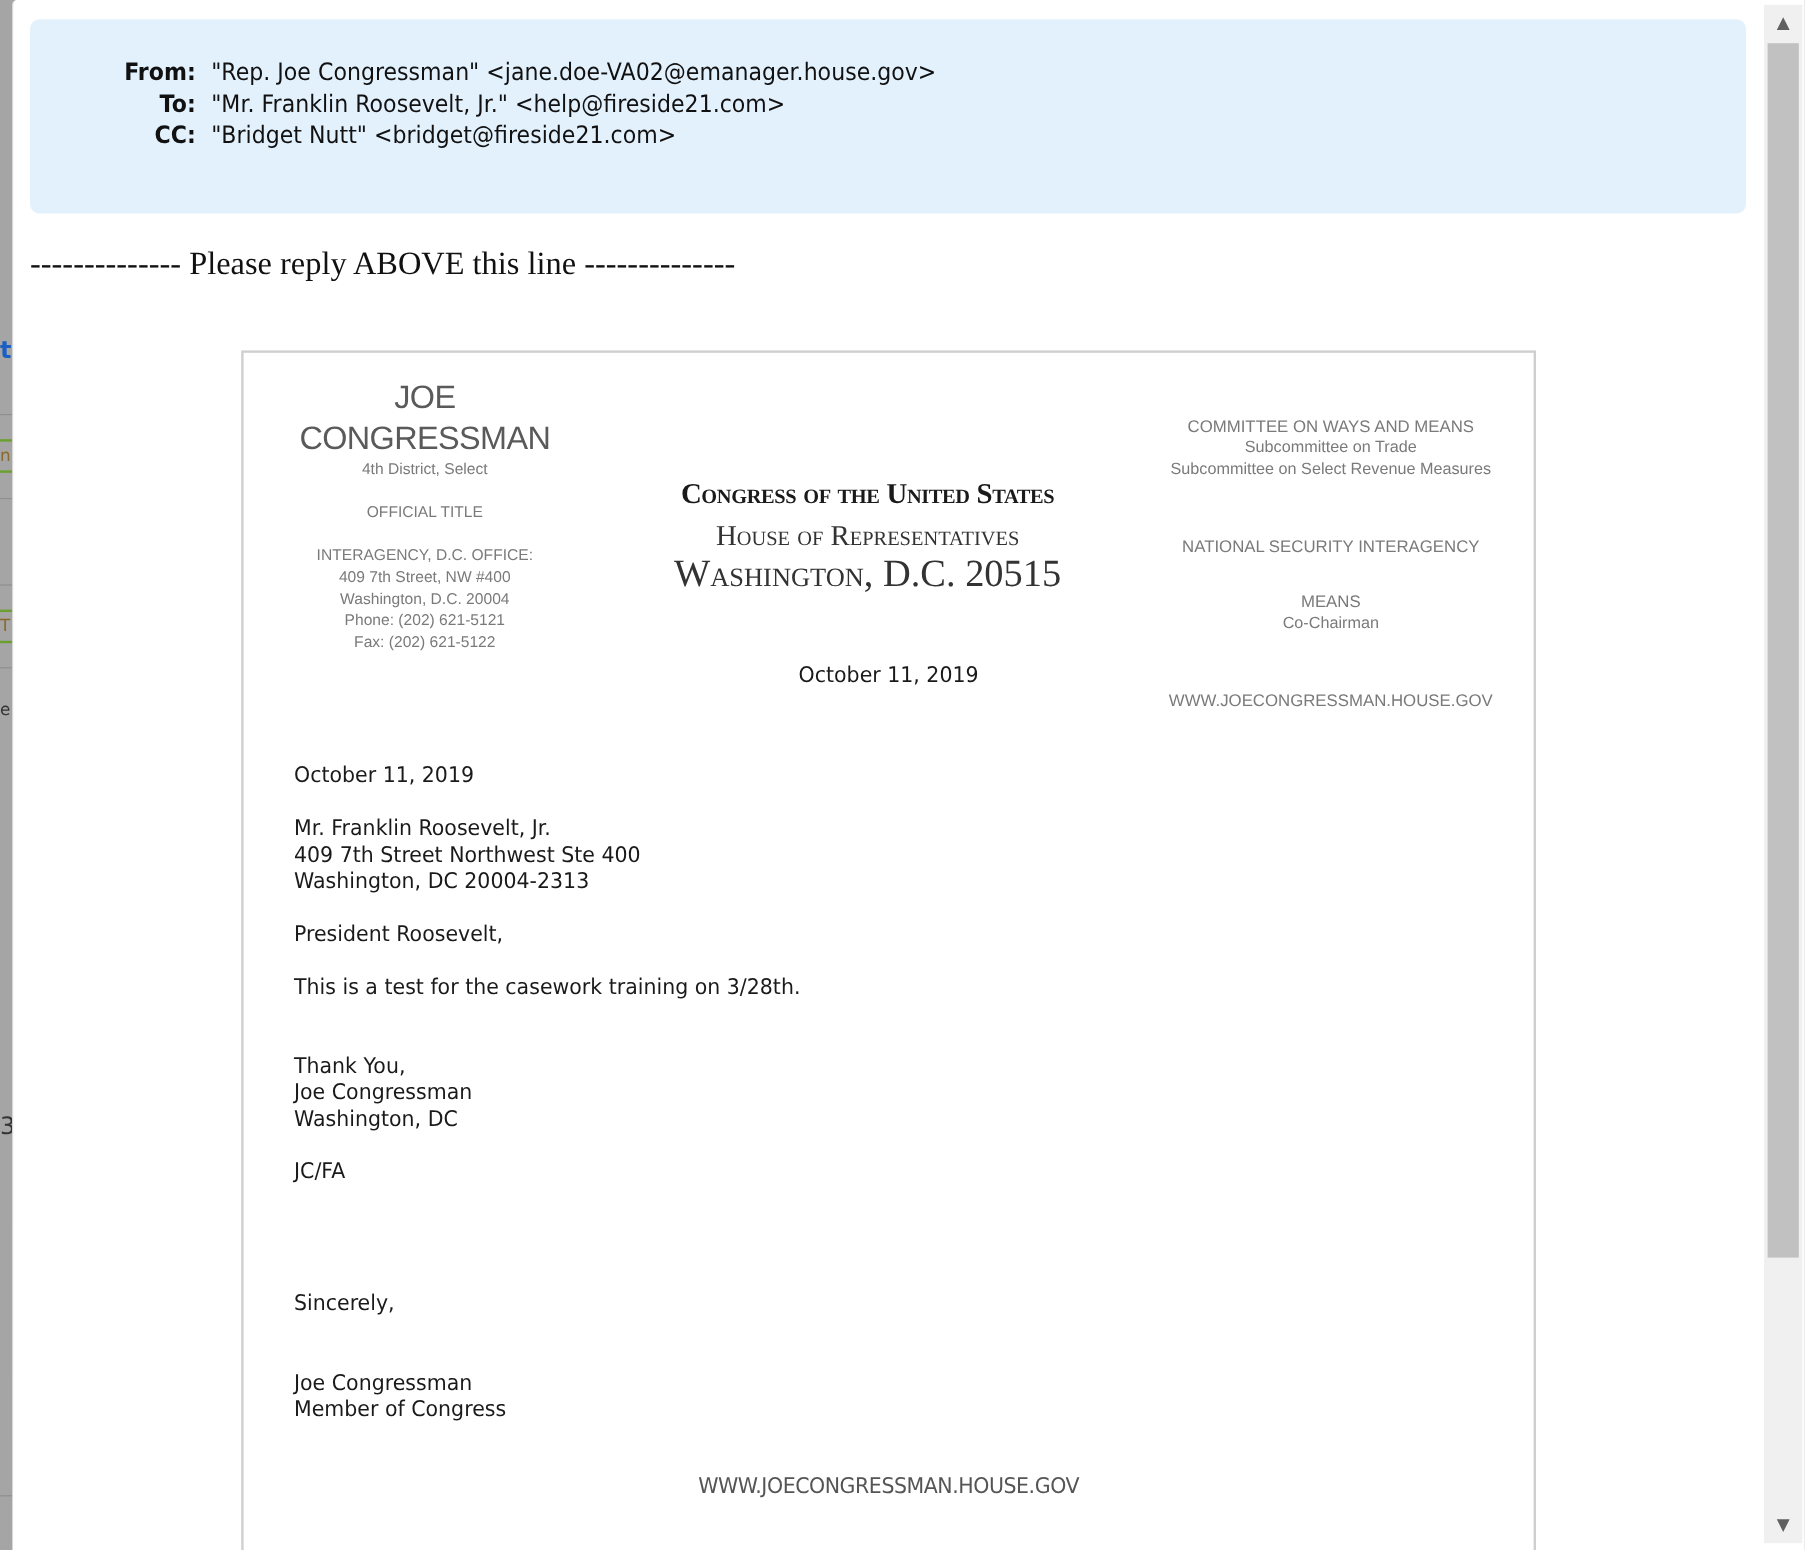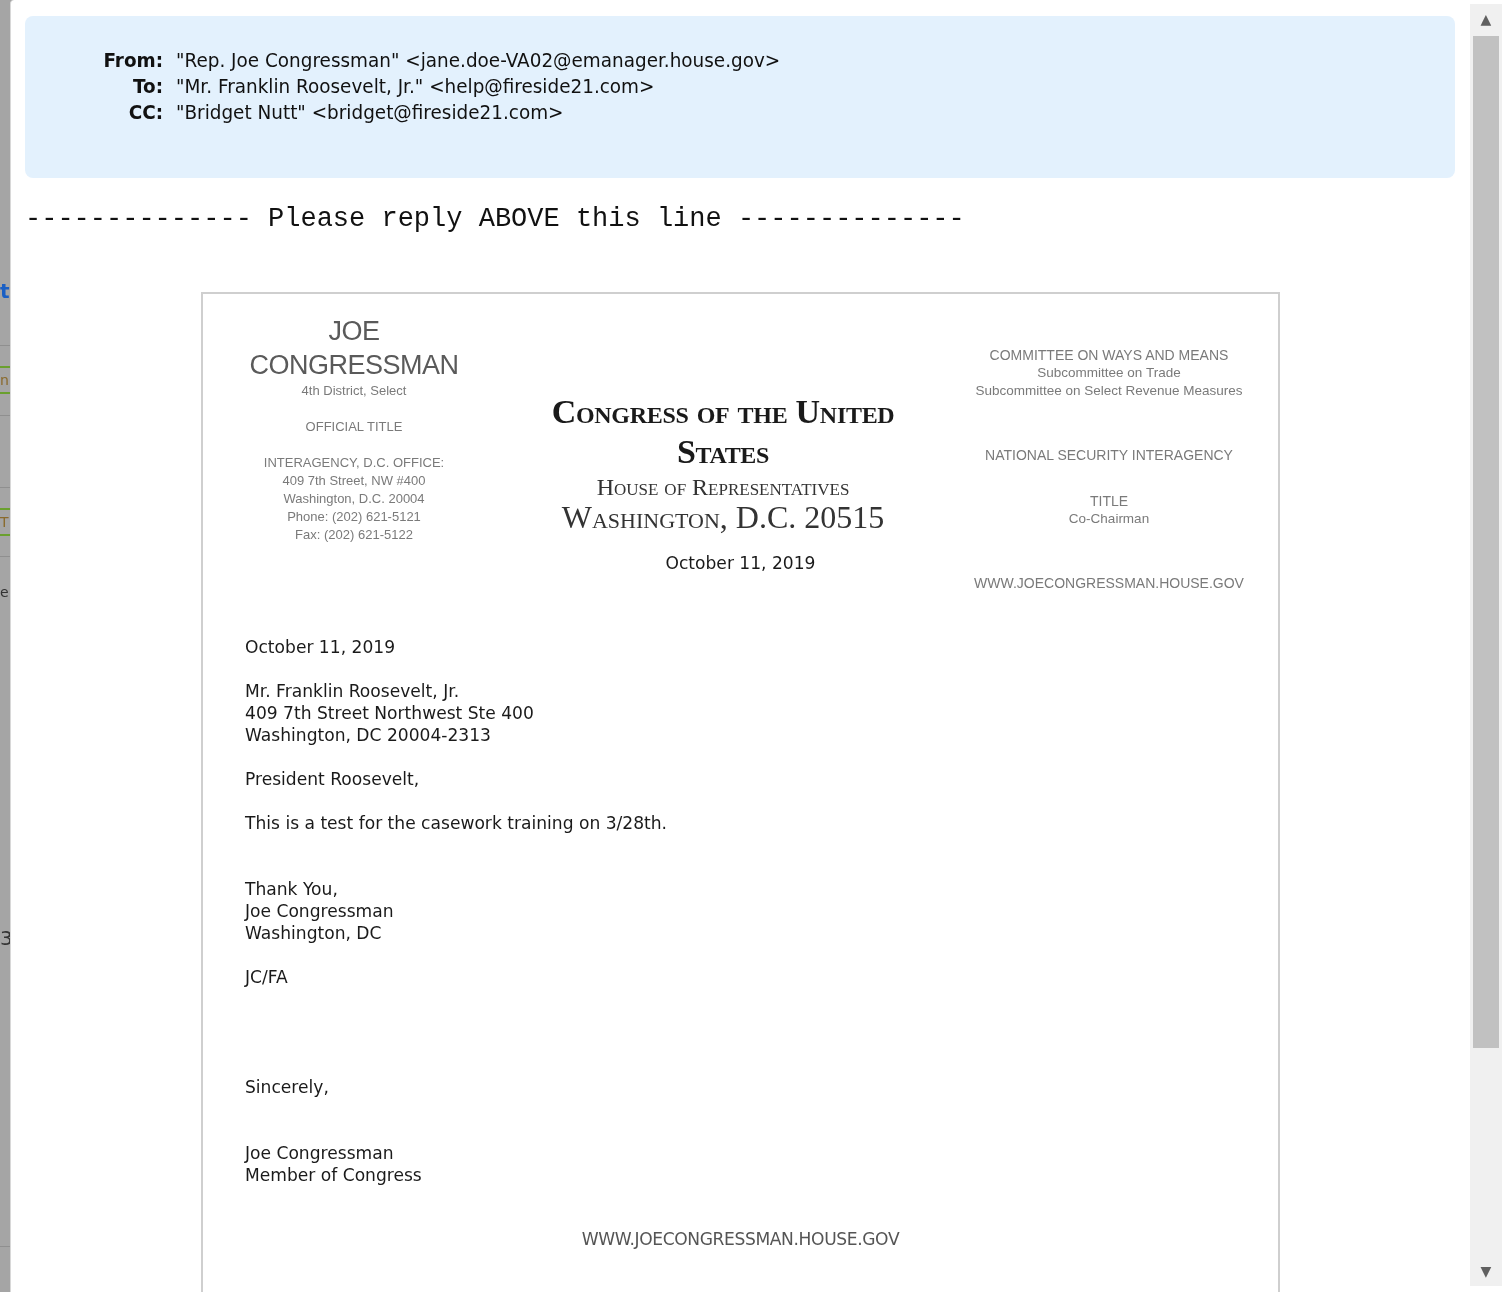--- a/index.html
+++ b/index.html
@@ -46,21 +46,21 @@
     font-size: 20px; color: #111;
   }
   .hdr-label {
     width: 151px; text-align: right; font-weight: bold; padding-right: 14px;
     transform: scaleX(0.92); transform-origin: right center;
   }
   .hdr-value { white-space: pre; transform: scaleX(0.92); transform-origin: left center; }
 
   .reply-line {
     position: absolute; left: 14px; top: 204px;
-    font-family: Liberation Mono, monospace; font-size: 27px; color: #111;
+    font-family: Liberation Serif, serif; font-size: 27px; color: #111;
     white-space: pre;
   }
 
   
   .letter {
     position: absolute; left: 190px; top: 292px; width: 1079px; height: 1010px;
     border: 2px solid #cfcfcf;
     background: #fff;
   }
   .lh-left {
@@ -68,21 +68,21 @@
     text-align: center; color: #6b6b6b; font-family: "Liberation Sans", sans-serif;
   }
   .lh-name { font-size: 27px; color: #5a5a5a; letter-spacing: -0.5px; line-height: 34px; }
   .lh-small { font-size: 13px; line-height: 18px; color: #7a7a7a; }
   .lh-gap { height: 18px; }
 
   .lh-center {
     position: absolute; left: 300px; top: 98px; width: 440px; text-align: center;
     font-family: "Liberation Serif", serif; color: #1a1a1a;
   }
-  .lh-congress { font-size: 34px; font-variant: small-caps; line-height: 40px; font-weight: bold; letter-spacing: -0.3px; }
+  .lh-congress { font-size: 24px; font-variant: small-caps; line-height: 40px; font-weight: bold; letter-spacing: -0.3px; }
   .lh-house { font-size: 24px; font-variant: small-caps; line-height: 30px; color: #333; }
   .lh-wash { font-size: 32px; font-variant: small-caps; line-height: 30px; color: #333; }
 
   .lh-right {
     position: absolute; left: 758px; top: 24px; width: 296px; text-align: center;
     font-family: "Liberation Sans", sans-serif; color: #7a7a7a;
     font-size: 13.5px; line-height: 18px;
   }
   .lh-right .caps { font-size: 14px; margin-top: 28px; }
 
@@ -175,21 +175,21 @@
         <div class="lh-house">House of Representatives</div>
         <div class="lh-wash">Washington, D.C. 20515</div>
       </div>
 
       <div class="lh-right">
         <div class="caps">COMMITTEE ON WAYS AND MEANS</div>
         <div>Subcommittee on Trade</div>
         <div>Subcommittee on Select Revenue Measures</div>
         <div class="lh-gap"></div>
         <div class="caps">NATIONAL SECURITY INTERAGENCY</div>
-        <div class="caps">TITLE</div>
+        <div class="caps">MEANS</div>
         <div>Co-Chairman</div>
         <div class="lh-gap"></div>
         <div class="caps">WWW.JOECONGRESSMAN.HOUSE.GOV</div>
       </div>
 
       <div class="letter-date-center">October 11, 2019</div>
 
       <div class="letter-body">
         <div class="ln">October 11, 2019</div>
         <div class="gap"></div>

